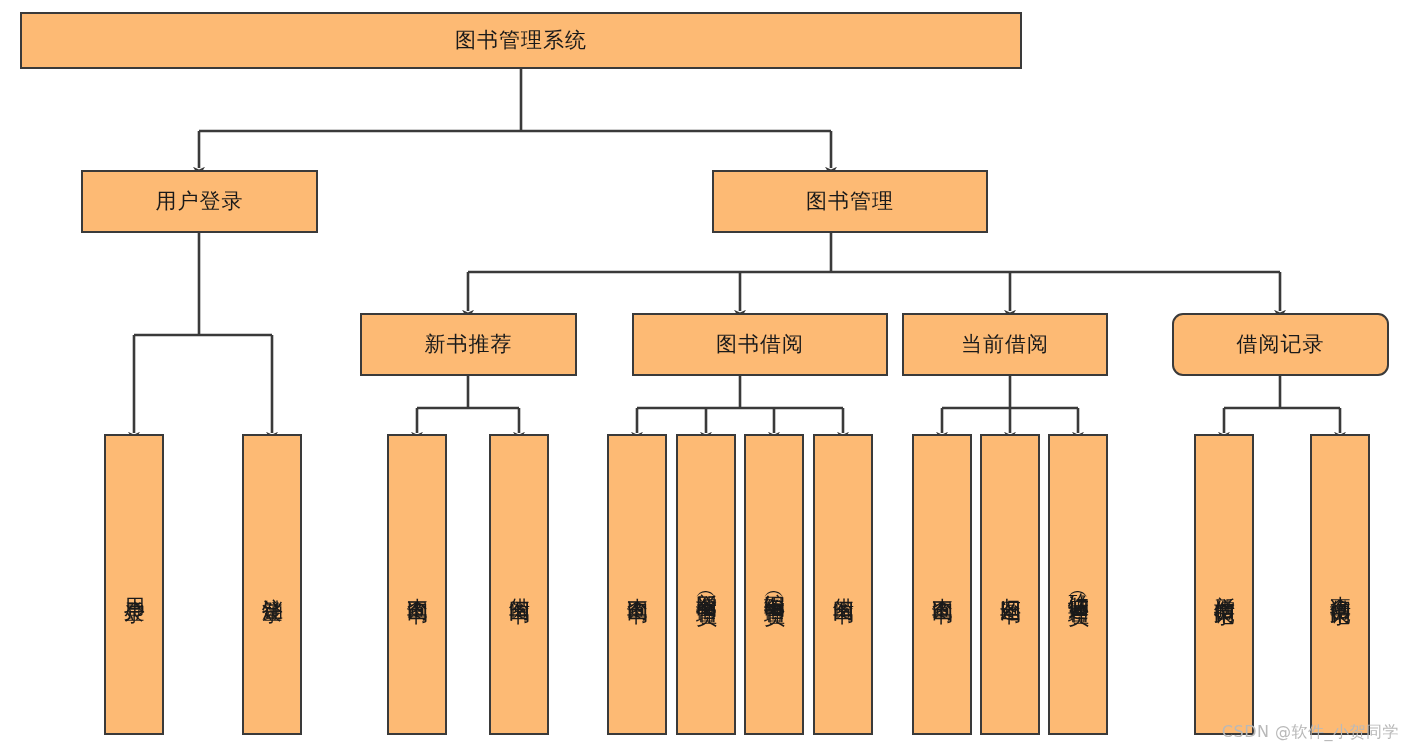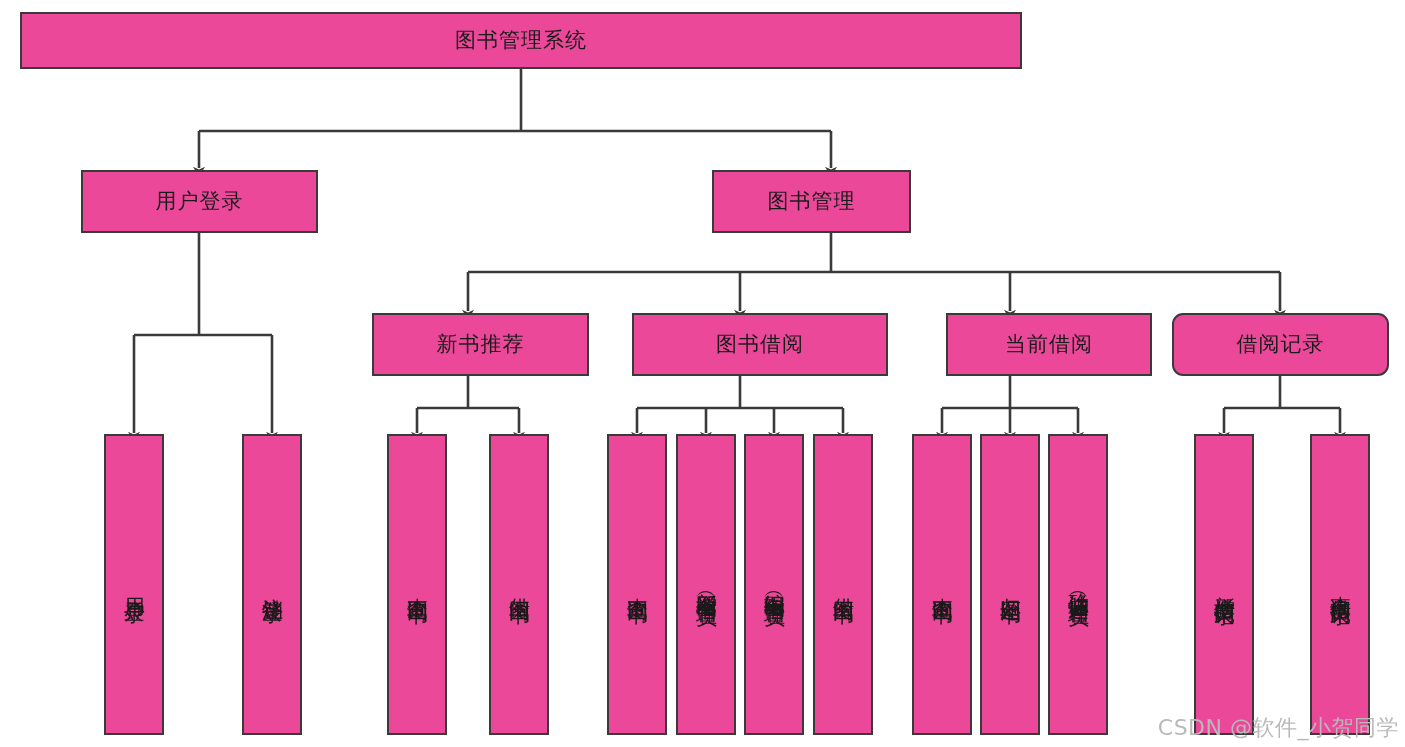--- a/index.html
+++ b/index.html
@@ -18,21 +18,21 @@
   svg#edges{
     position:absolute;
     left:0; top:0;
     width:1405px;
     height:747px;
     pointer-events:none;
   }
   .node{
     position:absolute;
     box-sizing:border-box;
-    background:#ec4899;
+    background:#fdba74;
     border:2px solid #3a3a3a;
     display:flex;
     align-items:center;
     justify-content:center;
     color:#1a1a1a;
   }
   .node.horiz{
     font-size:21px;
     letter-spacing:1px;
     line-height:1;
@@ -48,21 +48,21 @@
   }
   .node.vert .lbl{
     writing-mode:vertical-rl;
     text-orientation:upright;
     display:block;
   }
   .watermark{
     position:absolute;
     right:6px;
     bottom:4px;
-    font-size:22px;
+    font-size:16px;
     color:#b9b9b9;
     letter-spacing:0.5px;
     white-space:nowrap;
     z-index:5;
   }
 </style>
 </head>
 <body>
 
 <div id="canvas">
@@ -120,31 +120,31 @@
     </g>
   </svg>
 
   <div class="node horiz" style="left:20px;top:12px;width:1002px;height:57px;">
     <span class="lbl">图书管理系统</span>
   </div>
 
   <div class="node horiz" style="left:81px;top:170px;width:237px;height:63px;">
     <span class="lbl">用户登录</span>
   </div>
-  <div class="node horiz" style="left:712px;top:170px;width:199px;height:63px;">
+  <div class="node horiz" style="left:712px;top:170px;width:276px;height:63px;">
     <span class="lbl">图书管理</span>
   </div>
 
-  <div class="node horiz" style="left:360px;top:313px;width:217px;height:63px;margin-left:12px;">
+  <div class="node horiz" style="left:360px;top:313px;width:217px;height:63px;">
     <span class="lbl">新书推荐</span>
   </div>
   <div class="node horiz" style="left:632px;top:313px;width:256px;height:63px;">
     <span class="lbl">图书借阅</span>
   </div>
-  <div class="node horiz" style="left:902px;top:313px;width:206px;height:63px;margin-left:44px;">
+  <div class="node horiz" style="left:902px;top:313px;width:206px;height:63px;">
     <span class="lbl">当前借阅</span>
   </div>
   <div class="node horiz" style="left:1172px;top:313px;width:217px;height:63px;border-radius:11px;">
     <span class="lbl">借阅记录</span>
   </div>
 
   <div class="node vert" style="left:104px;top:434px;width:60px;height:301px;">
     <span class="lbl">用户登录</span>
   </div>
   <div class="node vert" style="left:242px;top:434px;width:60px;height:301px;">

